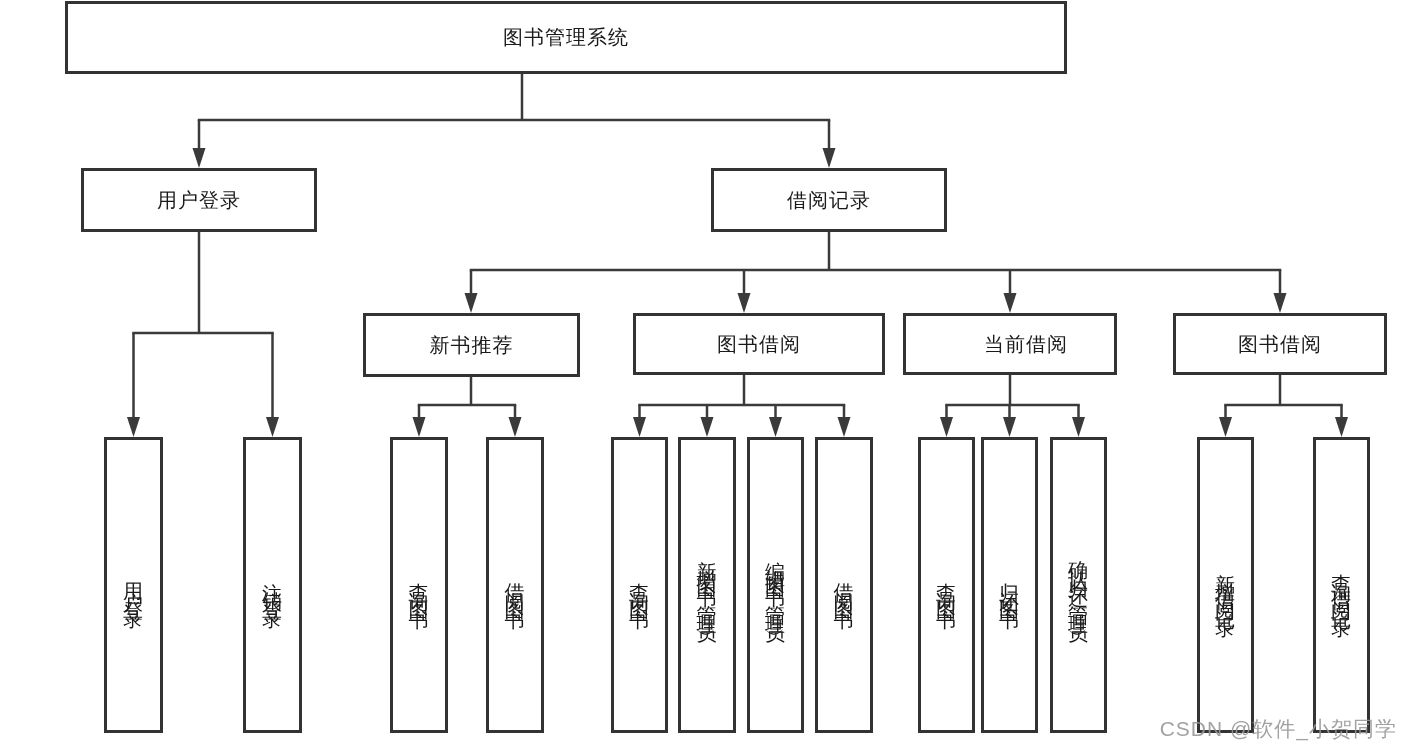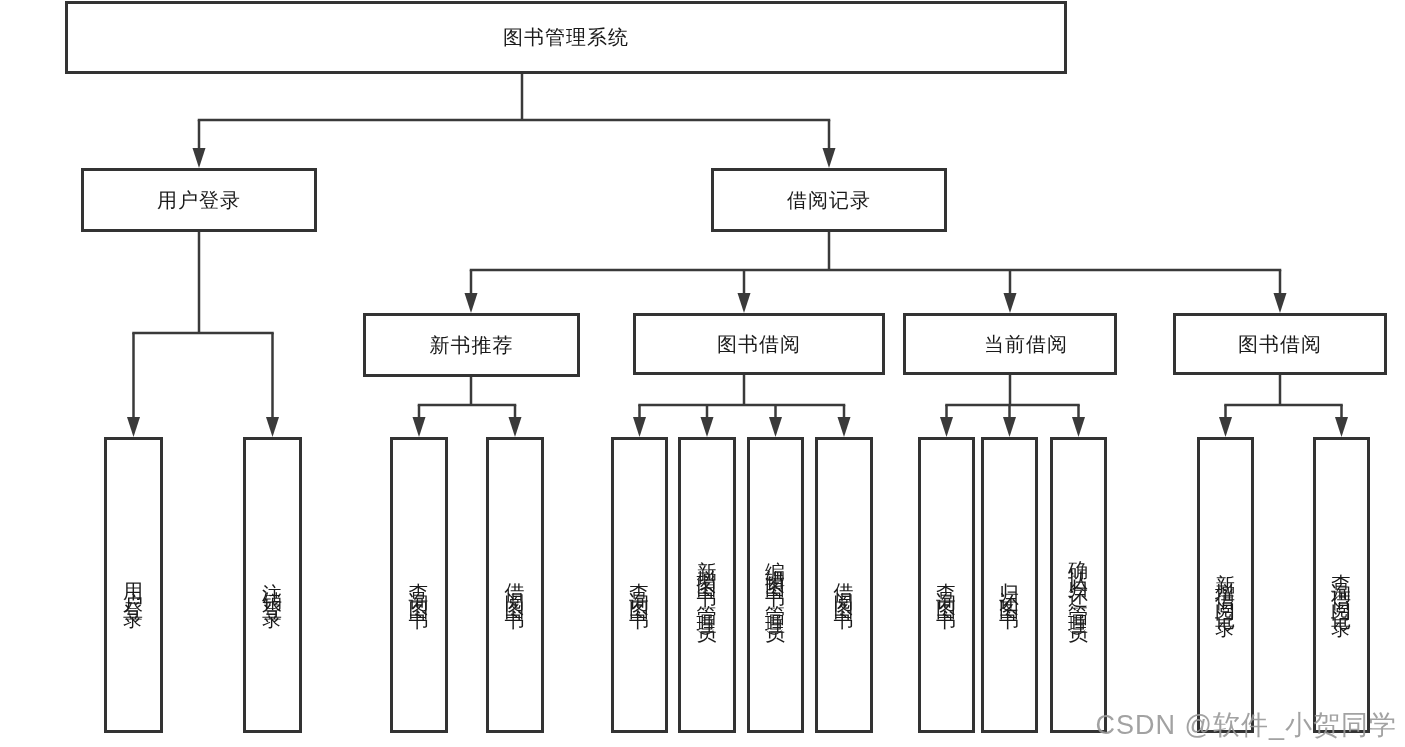--- a/index.html
+++ b/index.html
@@ -34,21 +34,21 @@
     text-orientation: mixed;
     letter-spacing: 9px;
     font-size: 20px;
     line-height: 1.1;
     white-space: nowrap;
   }
   .watermark {
     position: absolute;
     right: 8px;
     bottom: 4px;
-    font-size: 27px;
+    font-size: 21px;
     color: rgba(152,152,152,0.9);
     letter-spacing: 1px;
     pointer-events: none;
     margin-top: 35px;
   }
 </style>
 </head>
 <body>
 
 <div class="canvas">

